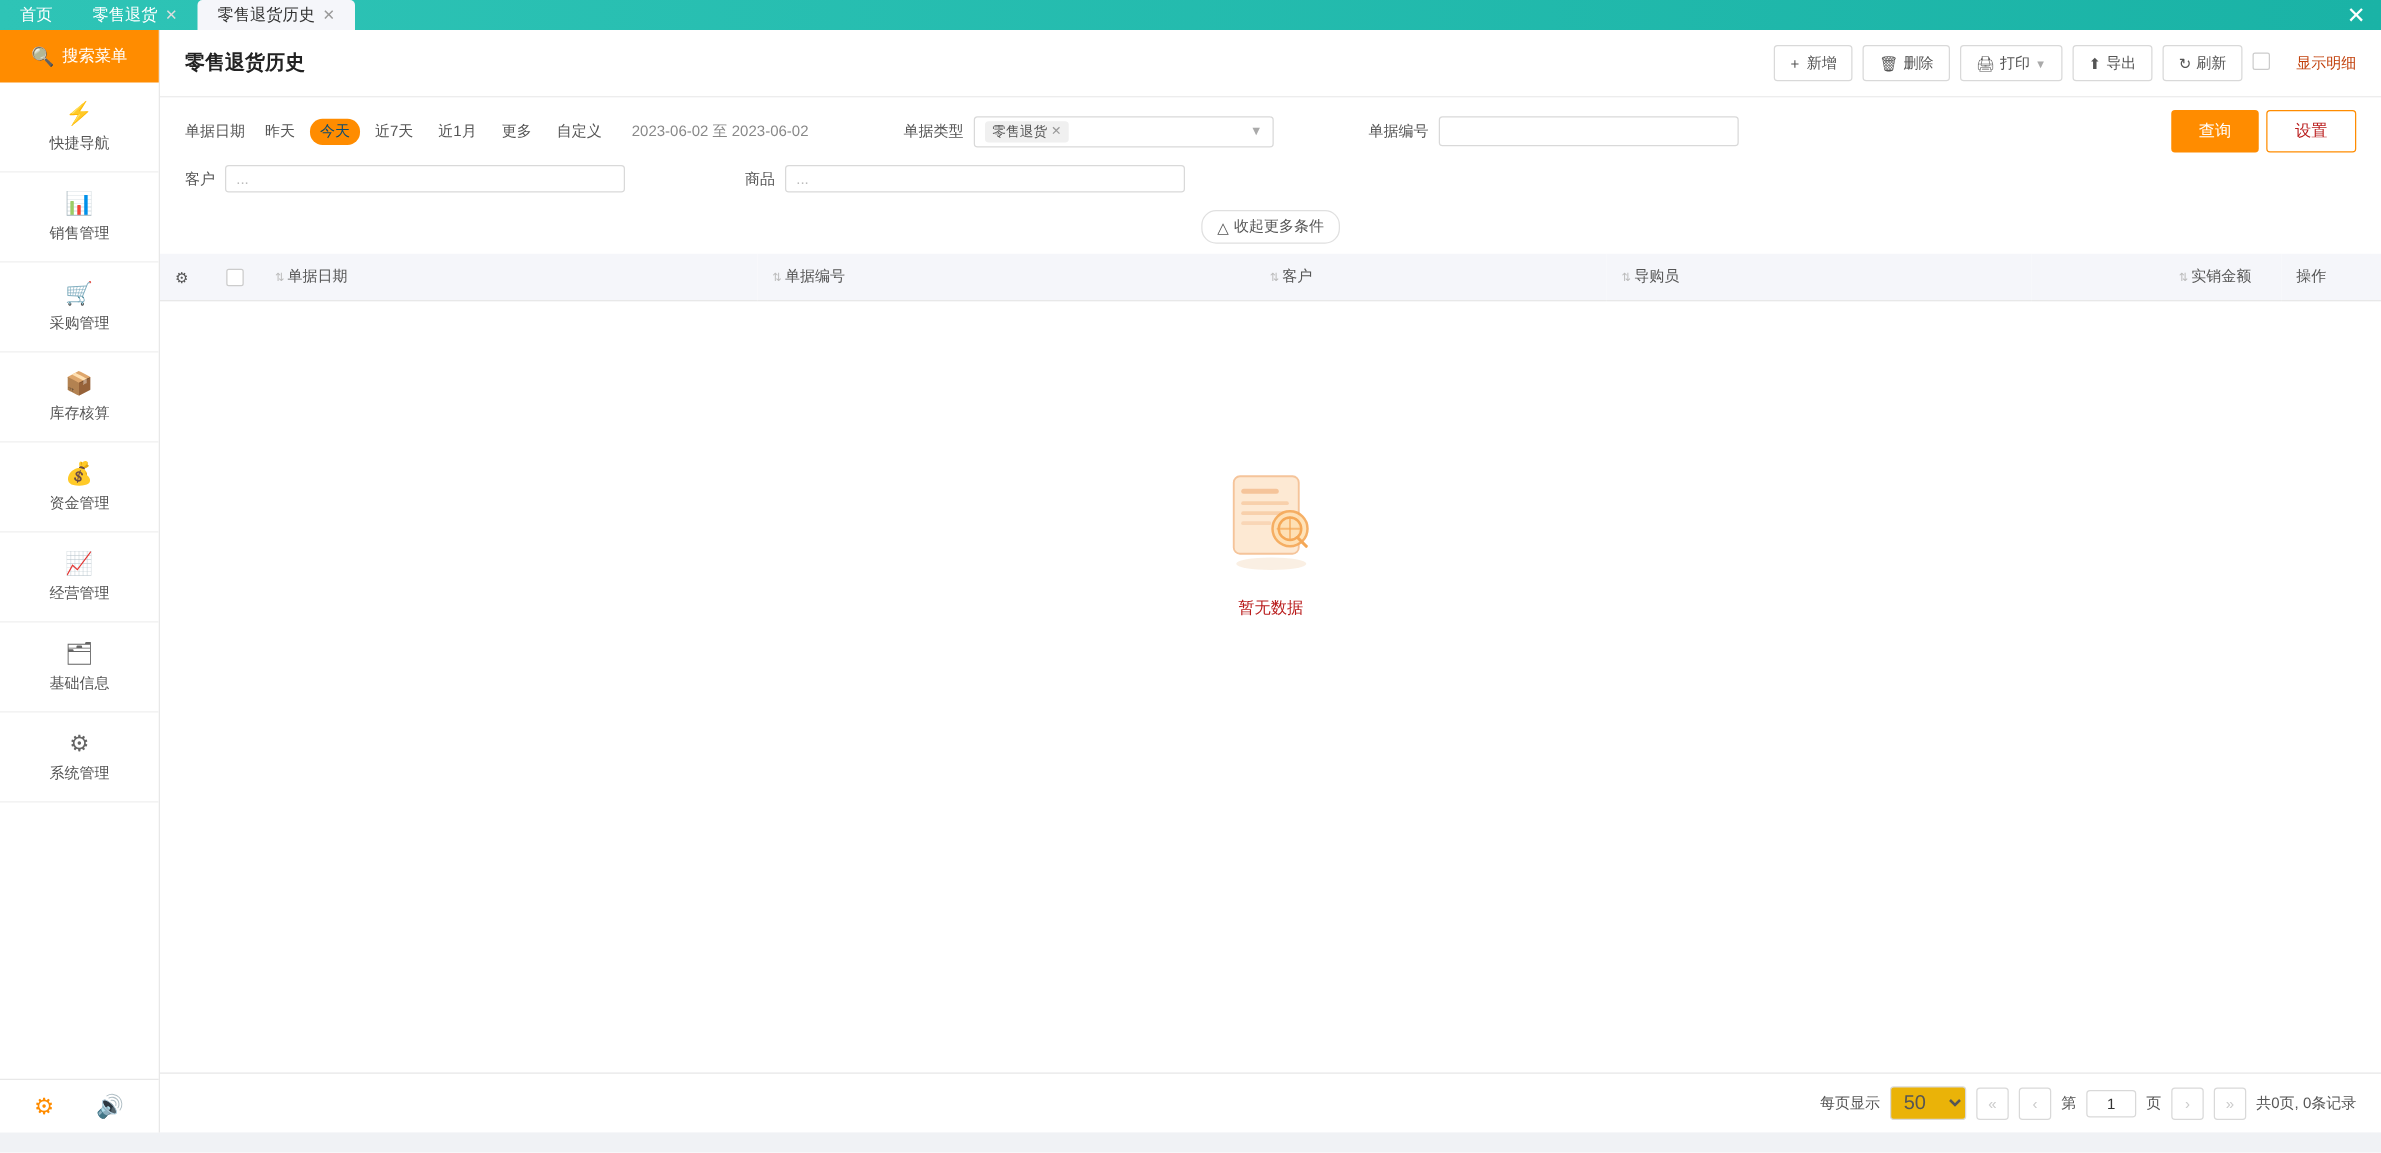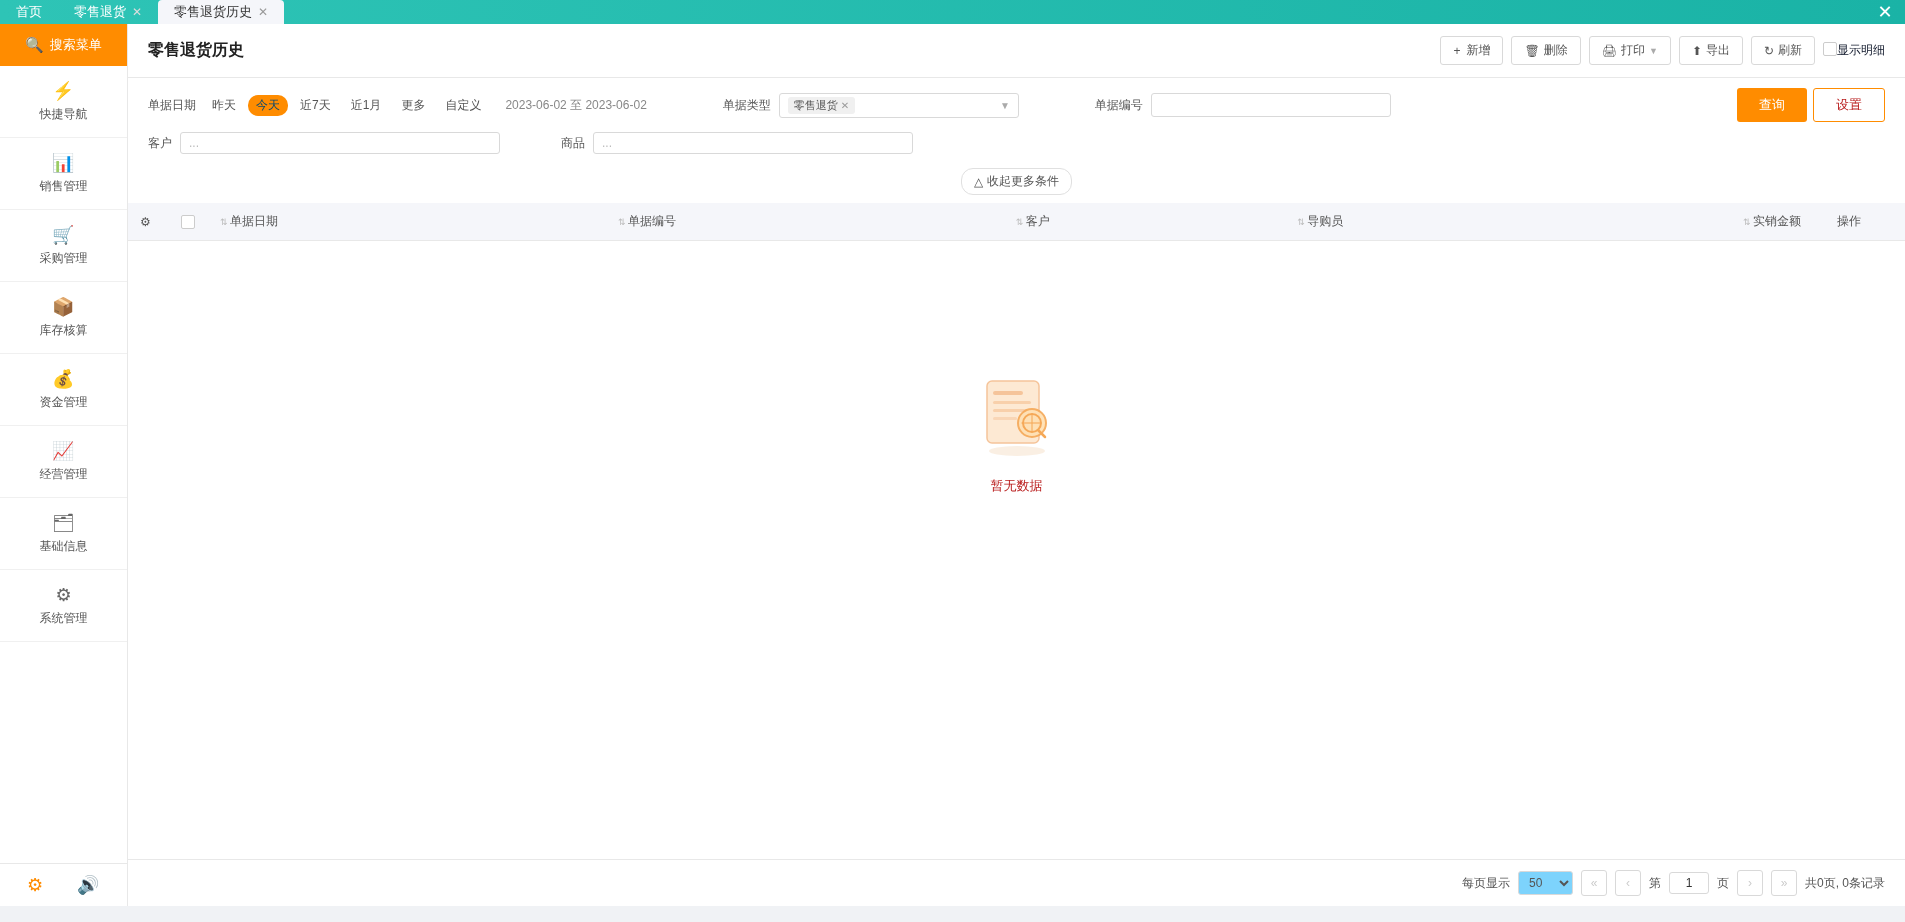--- a/index.html
+++ b/index.html
@@ -139,23 +139,23 @@
       padding: 5px 12px;
       border: 1px solid #d9d9d9;
       border-radius: 3px;
       background: #fff;
       color: #555;
       font-size: 12px;
       cursor: pointer;
     }
     .show-detail-wrap {
       display: flex;
-      gap: 0;
-      font-size: 12px;
-      color: #0f172a;
+      gap: 21px;
+      font-size: 12px;
+      color: #c2410c;
     }
     .checkbox-small {
       width: 14px; height: 14px; border: 1px solid #ccc; border-radius: 2px; background: #fff;
     }
     .filter-row {
       display: flex;
       align-items: center;
       gap: 16px;
       margin-bottom: 10px;
     }
@@ -309,23 +309,23 @@
       background: #fff;
       border-top: 1px solid #e8e8e8;
       gap: 8px;
       font-size: 12px;
       color: #555;
     }
     .page-size-select {
       border: 1px solid #d9d9d9;
       border-radius: 3px;
       padding: 3px 6px;
-      font-size: 12px;
-      color: #555;
-      background: #7dd3fc;
+      font-size: 16px;
+      color: #555;
+      background: #eab308;
     }
     .page-btn {
       width: 26px;
       height: 26px;
       display: flex;
       align-items: center;
       justify-content: center;
       border: 1px solid #d9d9d9;
       border-radius: 3px;
       cursor: pointer;
@@ -524,21 +524,21 @@
 
       <div class="filter-row">
 
         <div class="filter-item">
           <span class="filter-label">客户</span>
           <div class="tag-input" style="min-width:320px;">
             <span style="color:#bbb; font-size:12px;">...</span>
           </div>
         </div>
 
-        <div class="filter-item" style="margin-left:45px;justify-content:space-between;">
+        <div class="filter-item" style="margin-left:80px;justify-content:space-between;">
           <span class="filter-label">商品</span>
           <div class="tag-input" style="min-width:320px;">
             <span style="color:#bbb; font-size:12px;">...</span>
           </div>
         </div>
       </div>
 
       <div style="display:flex; justify-content:center; margin-top:4px;">
         <div class="collapse-btn">
           <span>△</span>

